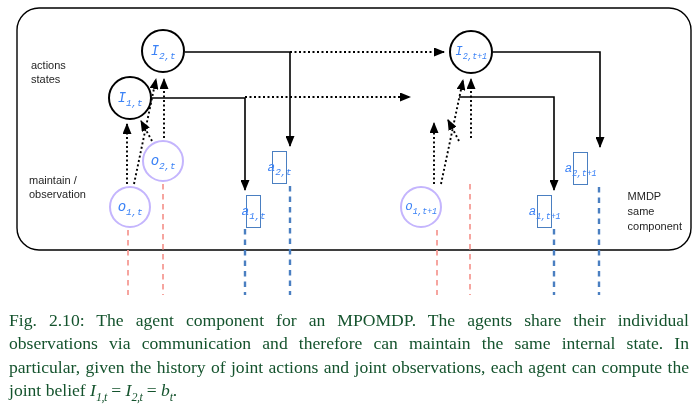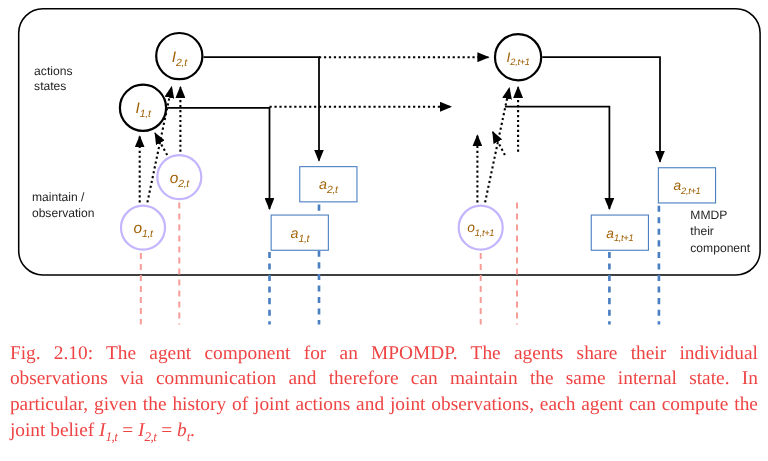--- a/index.html
+++ b/index.html
@@ -4,36 +4,36 @@
 <style>
   html,body{margin:0;padding:0;background:#ffffff;}
   .page{position:relative;width:698px;height:419px;background:#ffffff;overflow:hidden;
         font-family:"Liberation Sans",sans-serif;}
   .figure{position:absolute;left:0;top:0;width:698px;height:300px;}
   .figure svg{position:absolute;left:0;top:0;}
 
   
   .node{position:absolute;box-sizing:border-box;background:#ffffff;
         display:flex;align-items:center;justify-content:center;
-        font-family:Liberation Sans, sans-serif;font-style:italic;color:#a16207;}
+        font-family:Liberation Mono, monospace;font-style:italic;color:#3b82f6;}
   .circle-I{width:44px;height:44px;border:2.2px solid #000000;border-radius:50%;font-size:14px;}
   .circle-o{width:42px;height:42px;border:2px solid #c4b5fd;border-radius:50%;font-size:14px;}
-  .square-a{width:53px;height:33px;border:1.8px solid #4a7fc1;font-size:13px;}
+  .square-a{width:15px;height:33px;border:1.8px solid #4a7fc1;font-size:13px;}
   .node sub{font-size:9.5px;font-style:italic;line-height:0;letter-spacing:-0.3px;}
   .tight{font-size:12.5px;}
   .tight sub{font-size:8.5px;}
 
   
   .regionlabel{position:absolute;font-size:11px;line-height:14px;color:#1f1f1f;}
   .mmdp{right:16px;text-align:left;line-height:15px;}
 
   
   .caption{position:absolute;left:9px;right:9px;top:309px;
            font-family:"Liberation Serif",serif;font-size:17.6px;line-height:23.4px;
-           color:#ef4444;text-align:justify;}
+           color:#14532d;text-align:justify;}
   .caption i{font-style:italic;}
   .caption sub{font-size:12px;font-style:italic;letter-spacing:-0.5px;}
 </style>
 </head>
 <body>
 
 <div class="page">
   <div class="figure">
 
     <svg width="698" height="300" viewBox="0 0 698 300">
@@ -92,48 +92,48 @@
     <div class="node circle-I tight" style="left:449px;top:30px;">
       <span><span>I</span><sub>2,t+1</sub></span>
     </div>
 
     <div class="node circle-o" style="left:142px;top:140px;">
       <span><span>o</span><sub>2,t</sub></span>
     </div>
     <div class="node circle-o" style="left:109px;top:186px;">
       <span><span>o</span><sub>1,t</sub></span>
     </div>
-    <div class="node circle-o tight" style="left:416px;top:186px;">
+    <div class="node circle-o tight" style="left:400px;top:186px;">
       <span><span>o</span><sub>1,t+1</sub></span>
     </div>
 
     <div class="node square-a" style="left:228px;top:195px;margin-left:18px;">
       <span><span>a</span><sub>1,t</sub></span>
     </div>
     <div class="node square-a" style="left:272px;top:151px;">
       <span><span>a</span><sub>2,t</sub></span>
     </div>
     <div class="node square-a tight" style="left:537px;top:195px;">
       <span><span>a</span><sub>1,t+1</sub></span>
     </div>
-    <div class="node square-a tight" style="left:598px;top:152px;">
+    <div class="node square-a tight" style="left:573px;top:152px;">
       <span><span>a</span><sub>2,t+1</sub></span>
     </div>
 
     <div class="regionlabel" style="left:31px;top:58px;">
       <div>actions</div>
       <div>states</div>
     </div>
     <div class="regionlabel" style="left:29px;top:173px;">
       <div>maintain /</div>
       <div>observation</div>
     </div>
     <div class="regionlabel mmdp" style="top:189px;">
       <div>MMDP</div>
-      <div>their</div>
+      <div>same</div>
       <div>component</div>
     </div>
   </div>
 
   <div class="caption">
     <span>Fig. 2.10: The agent component for an MPOMDP. The agents share their individual observations via communication and therefore can maintain the same internal state. In particular, given the history of joint actions and joint observations, each agent can compute the joint belief </span><i>I</i><sub>1,t</sub><span> = </span><i>I</i><sub>2,t</sub><span> = </span><i>b</i><sub>t</sub><span>.</span>
   </div>
 </div>
 
 </body></html>

